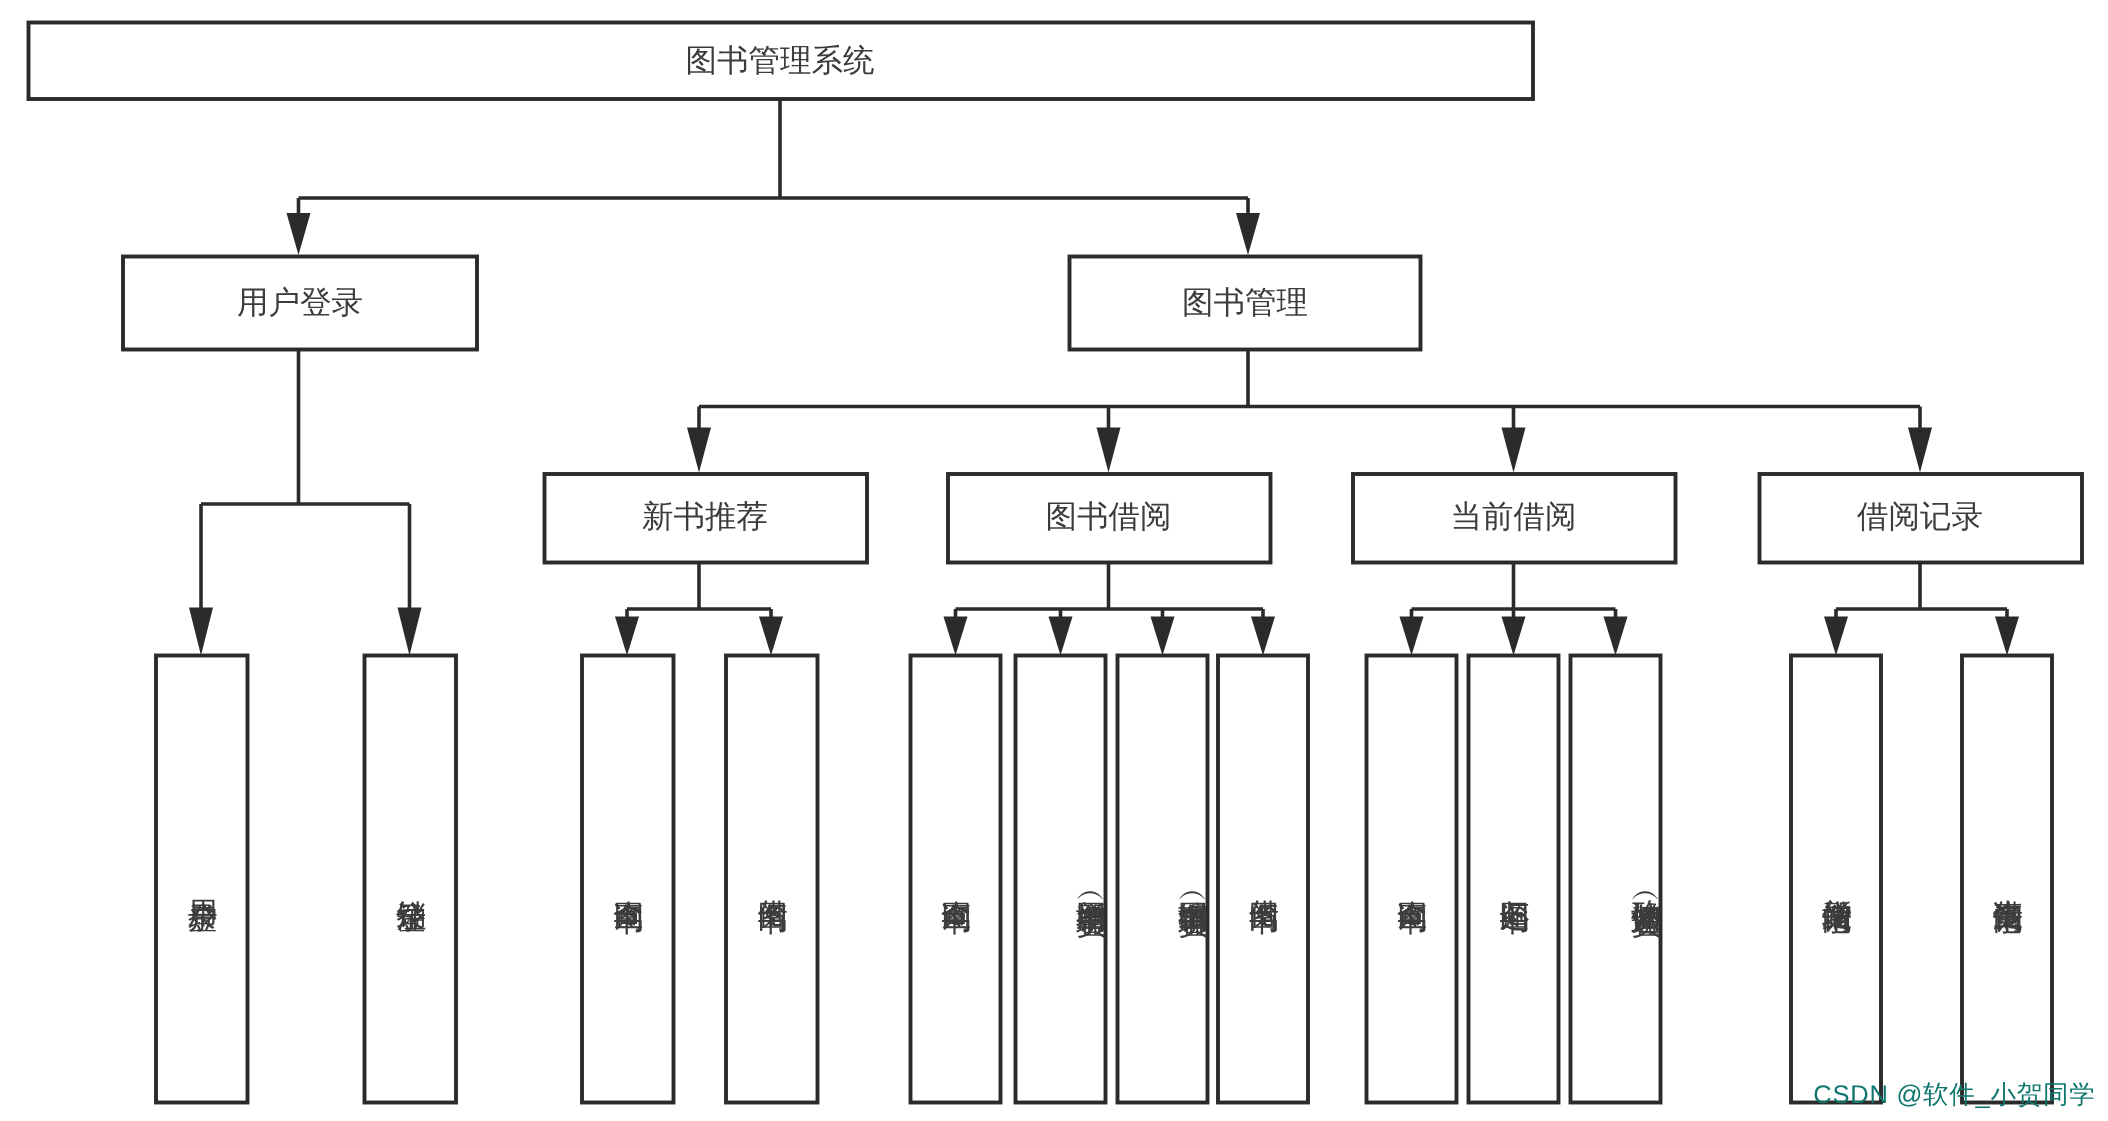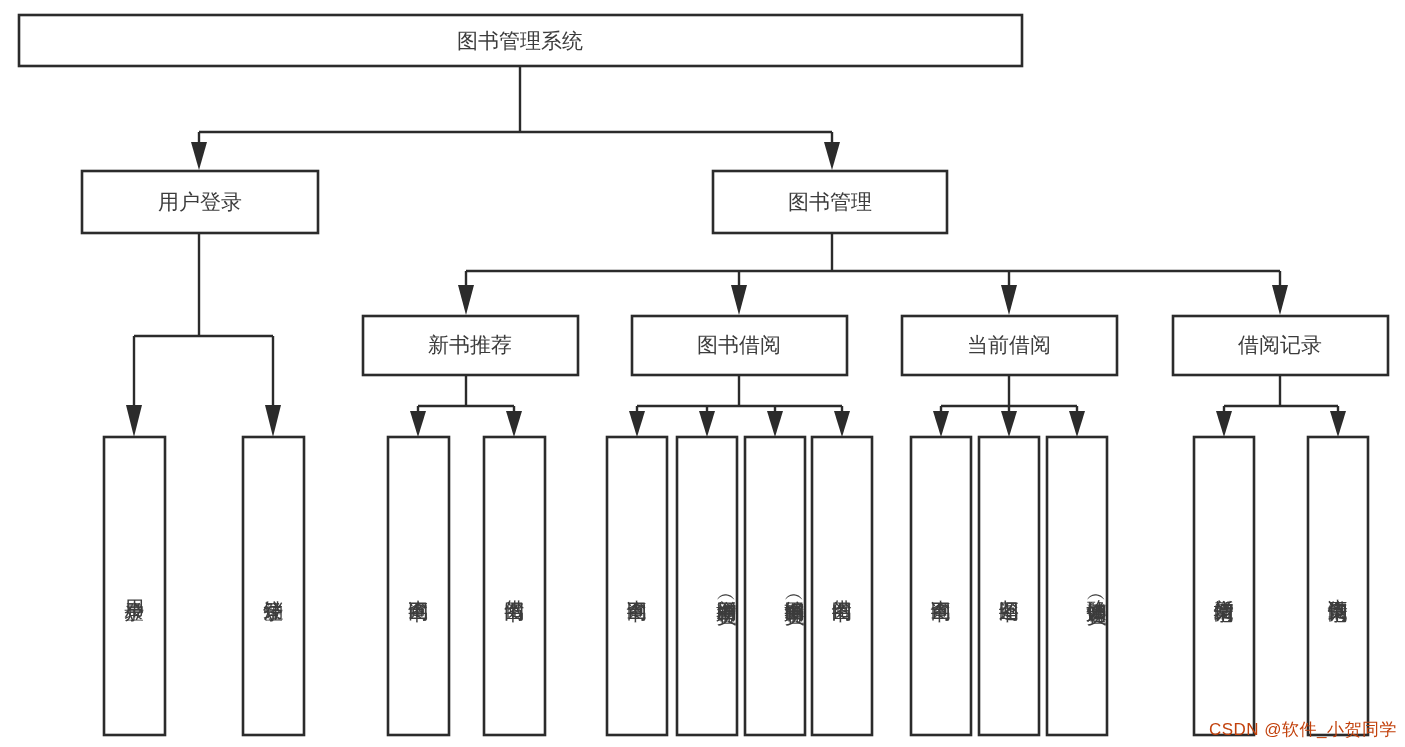--- a/index.html
+++ b/index.html
@@ -65,21 +65,21 @@
   }
   .vlabel.center {
     align-items: center;
   }
   .watermark {
     position: absolute;
     right: 8px;
     bottom: 6px;
     font-family: "Liberation Sans", "DejaVu Sans", sans-serif;
     font-size: 17px;
-    color: #c2410c;
+    color: #0f766e;
     letter-spacing: 0.5px;
     white-space: nowrap;
   }
 </style>
 </head>
 <body>
 
 <div id="diagram-root">
 
   <svg id="flow-svg" viewBox="0 0 1405 747">

